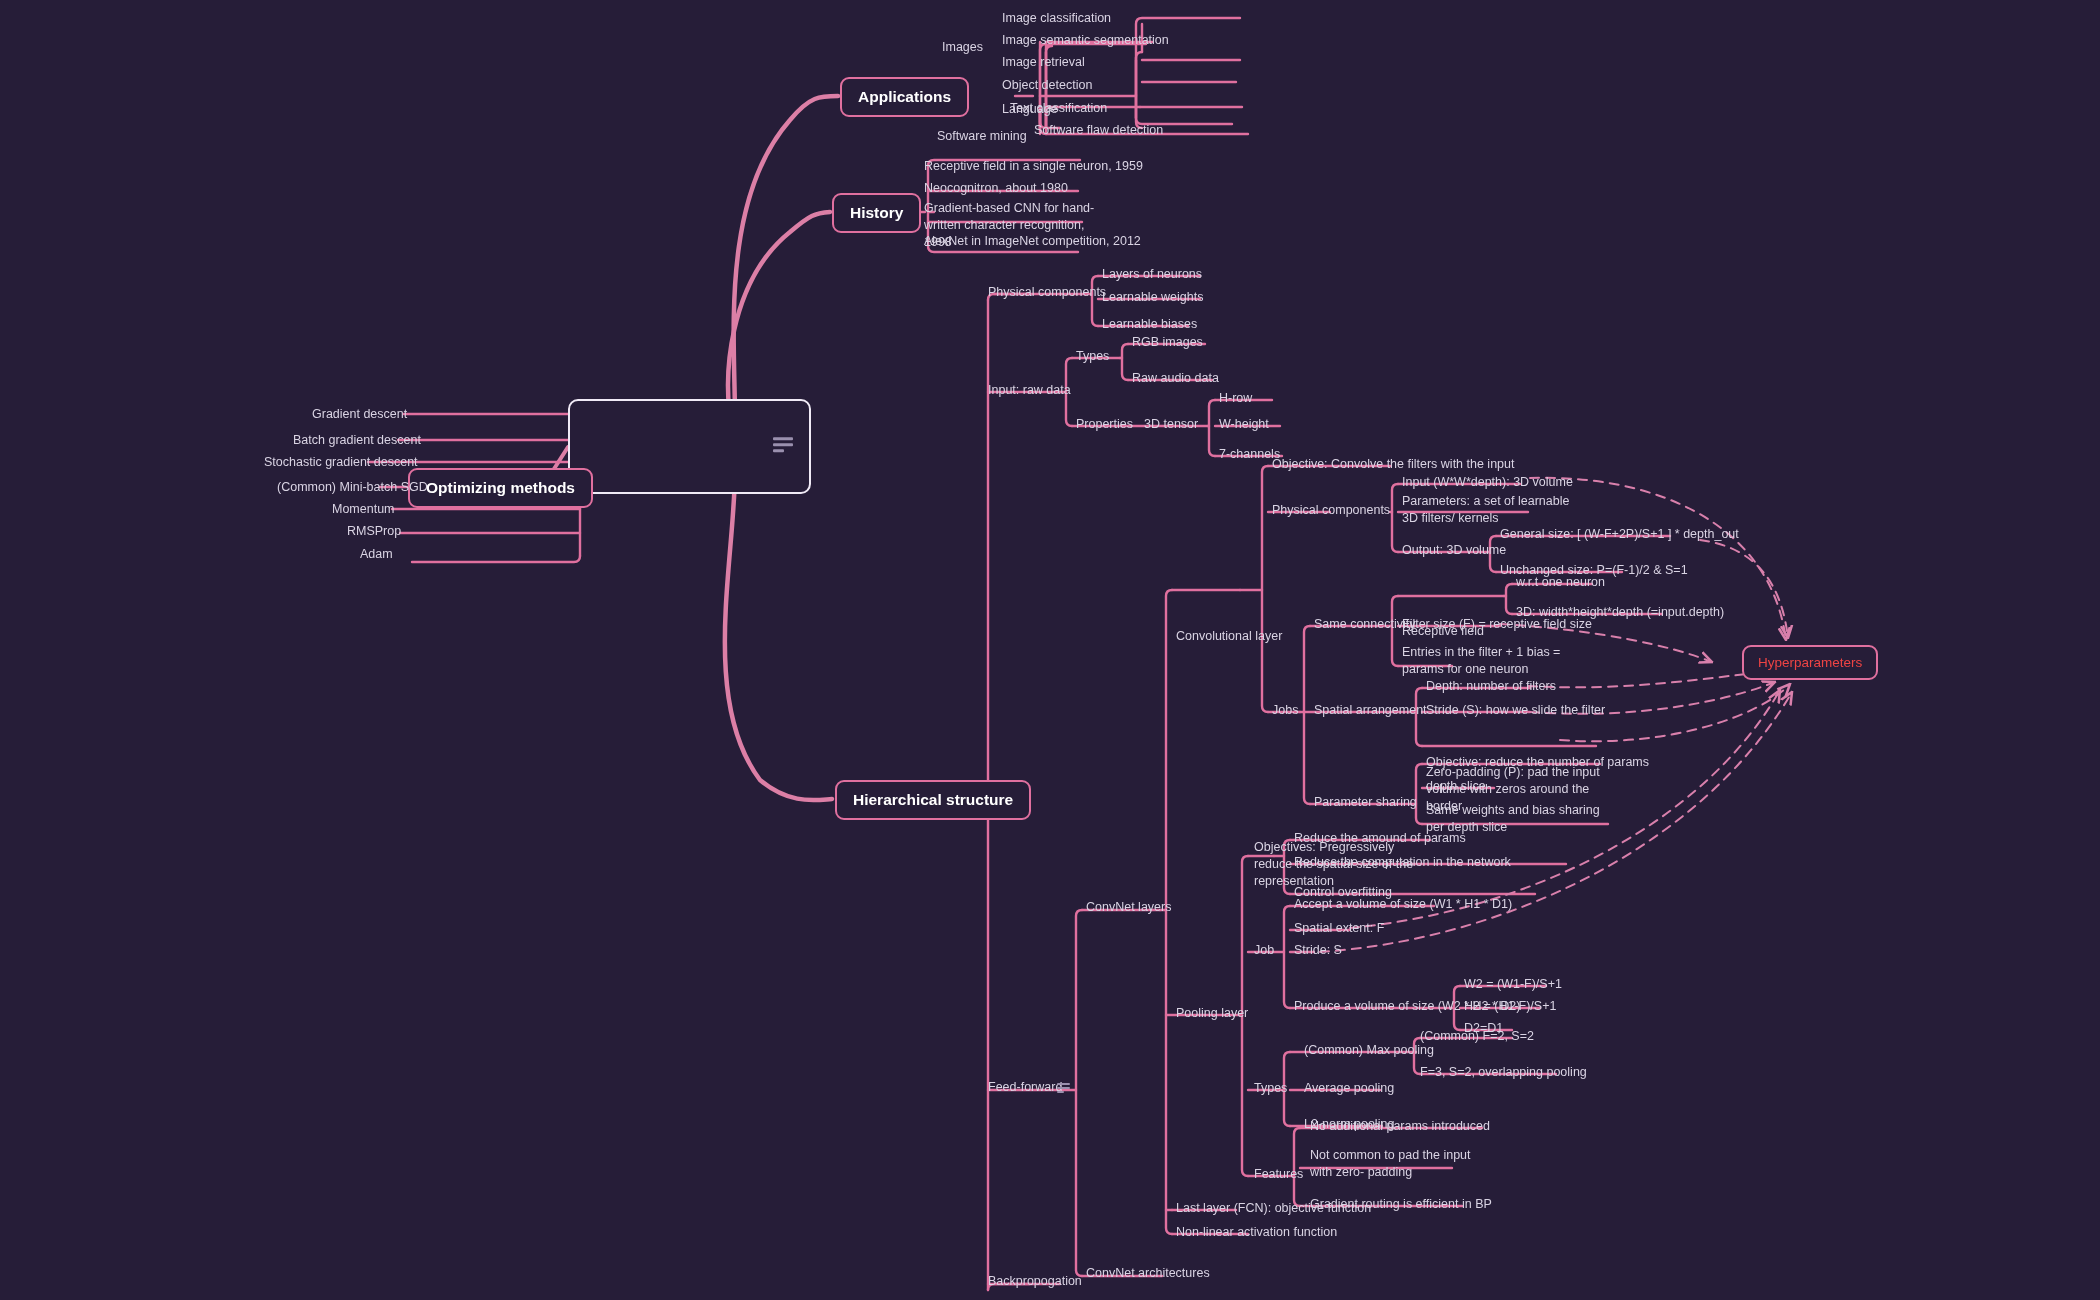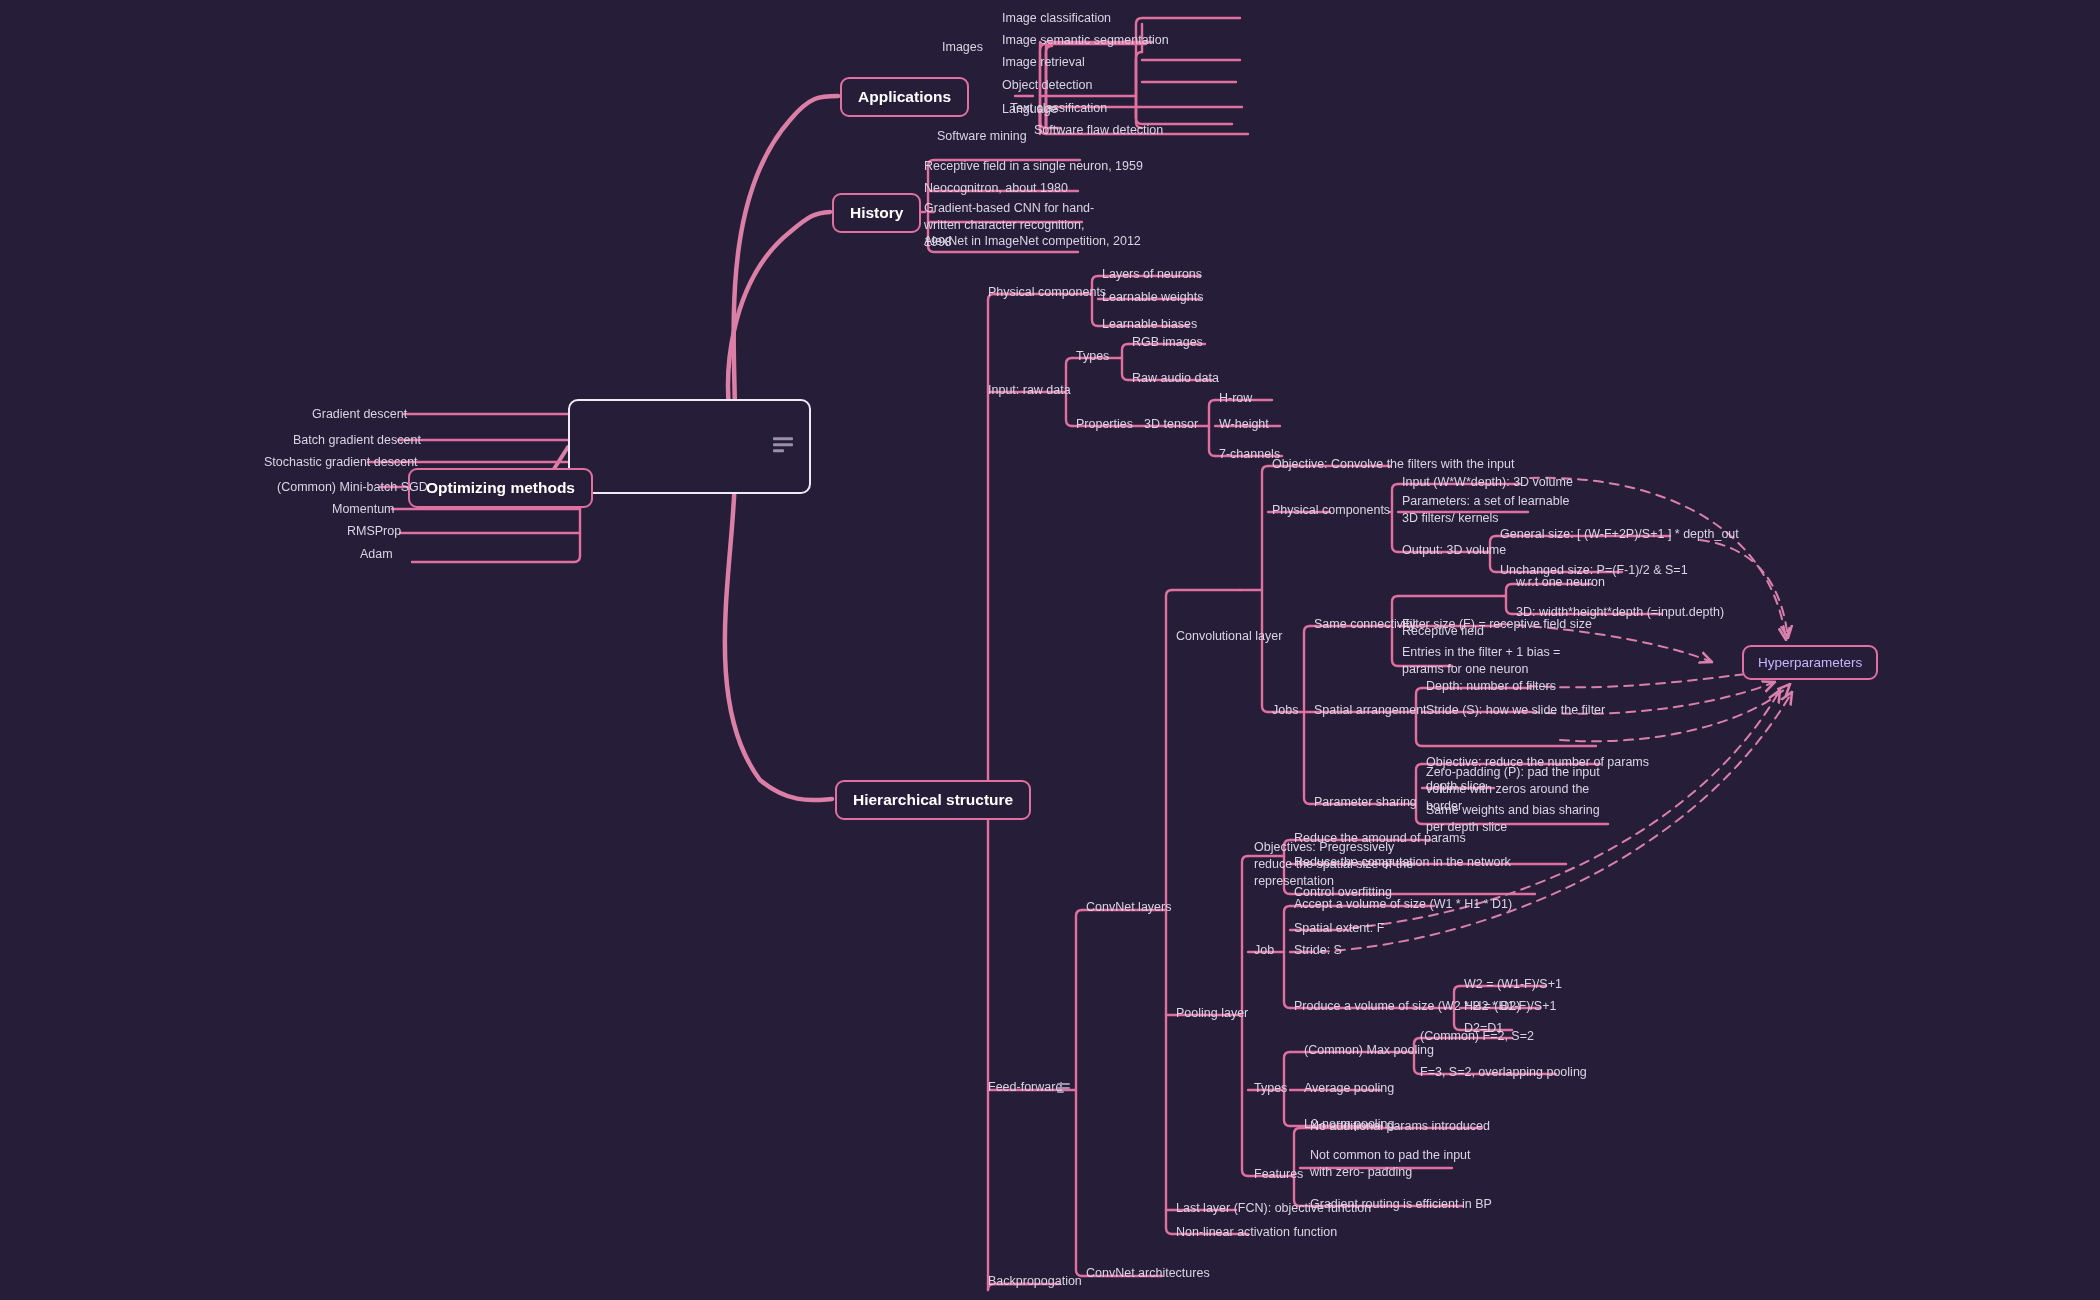--- a/index.html
+++ b/index.html
@@ -36,21 +36,21 @@
     font-size:15.5px;font-weight:bold;
     padding:9px 16px;
     text-align:center;
     white-space:nowrap;
   }
   
   .float-node{
     border:2px solid #E0709F;
     border-radius:9px;
     background:#261D38;
-    color:#c4b5fd;
+    color:#ef4444;
     font-size:13.5px;font-weight:normal;
     padding:8px 14px;
     white-space:nowrap;
   }
   
   .leaf{
     color:#DAD4E4;
     font-size:12.5px;
     line-height:1.35;
     padding:1px 2px 3px 2px;

